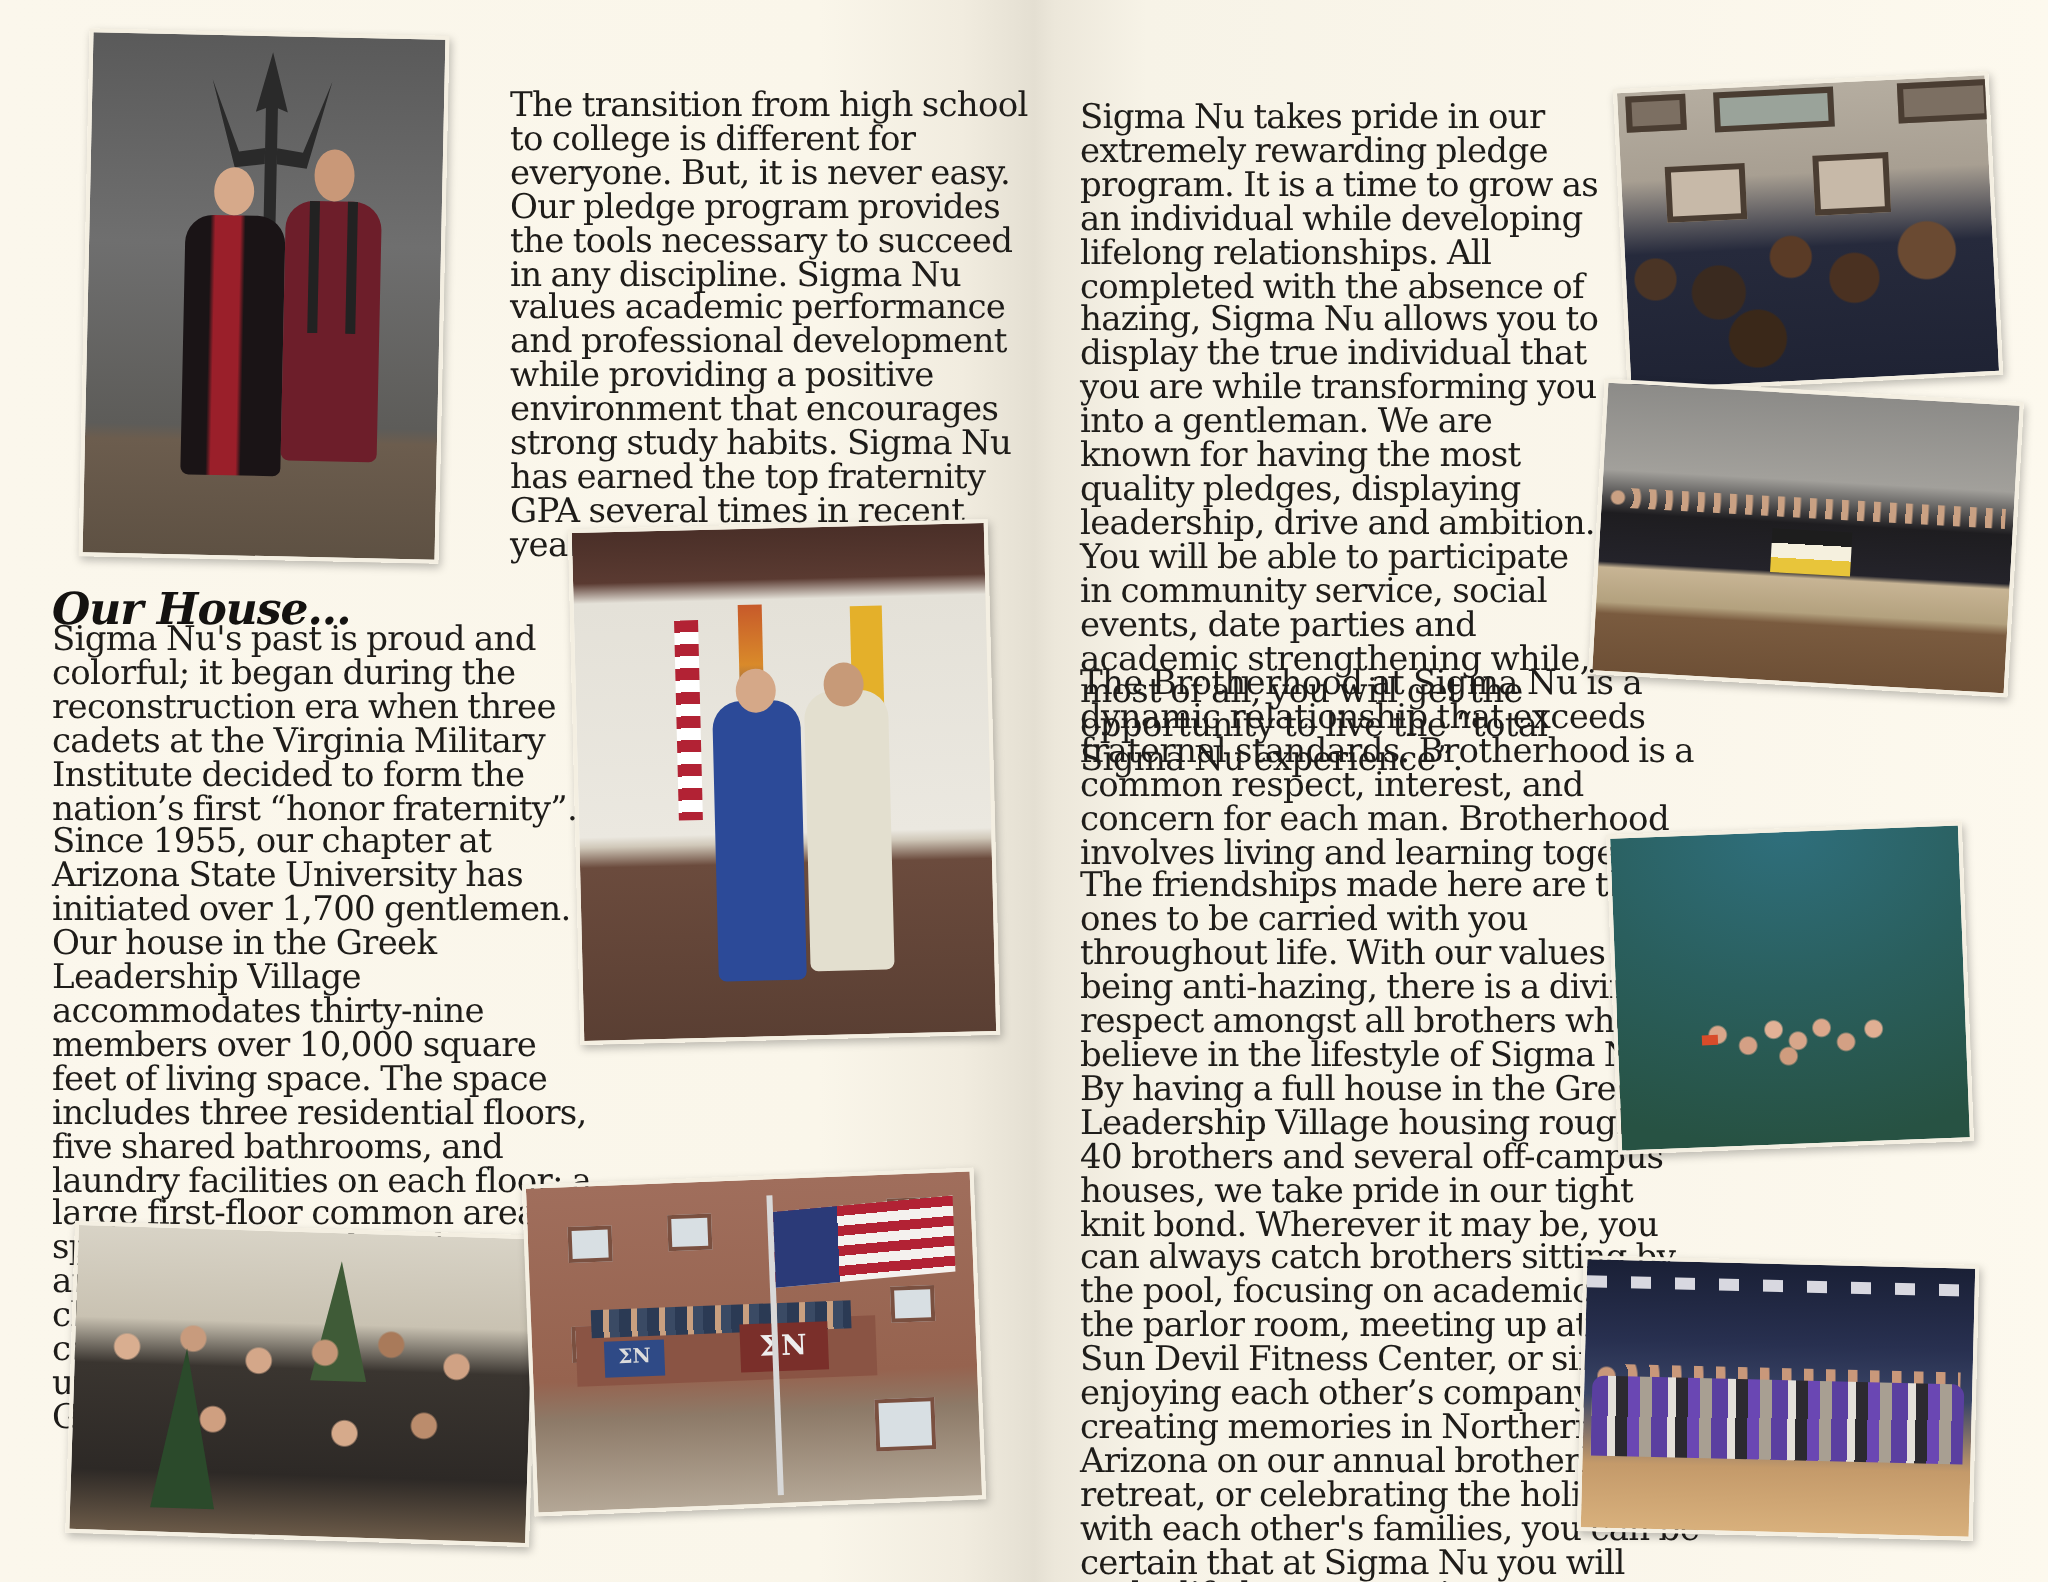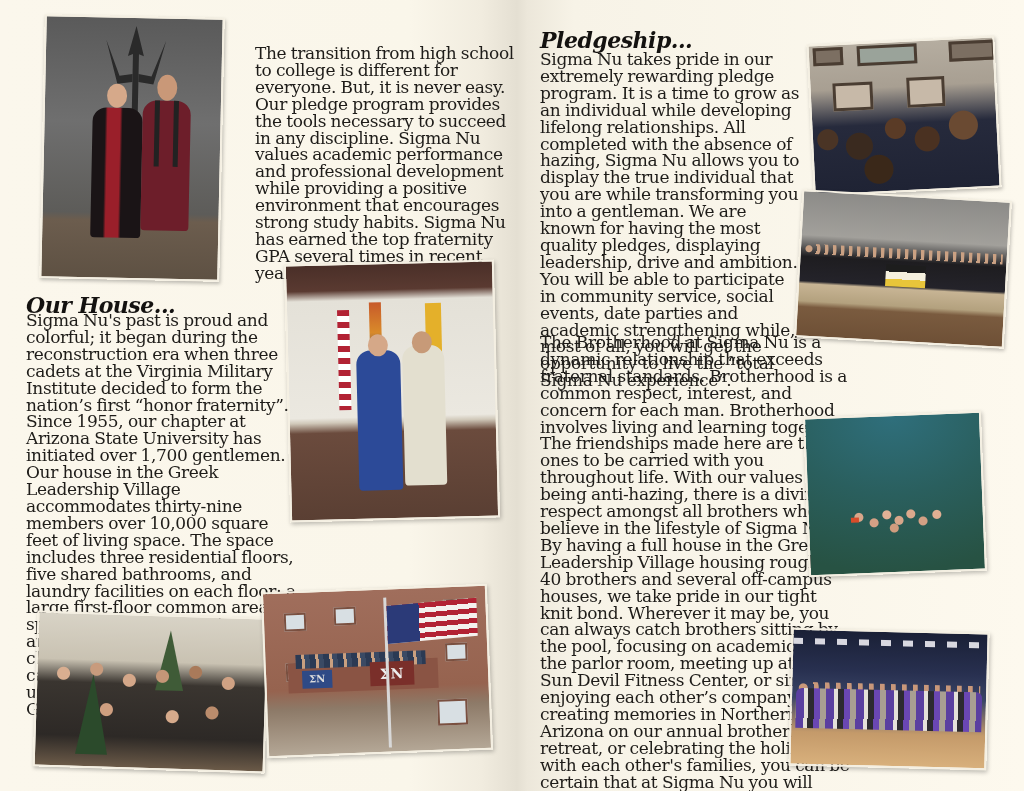--- a/index.html
+++ b/index.html
@@ -161,21 +161,20 @@
       <div class="balcony"></div>
       <div class="people-row"></div>
       <div class="banner-blue">ΣN</div>
       <div class="banner-red">ΣN</div>
       <div class="window" style="left:170px; top:112px; width:30px; height:26px;"></div>
       <div class="pole"></div>
       <div class="houseflag"></div>
     </div>
   </div>
 
-  <div class="heading" style="left:540px; top:28px;">Pledgeship...</div>
   <div class="body-text" style="left:540px; top:51px; width:262px;">Sigma Nu takes pride in our extremely rewarding pledge program. It is a time to grow as an individual while developing lifelong relationships. All completed with the absence of hazing, Sigma Nu allows you to display the true individual that you are while transforming you into a gentleman. We are known for having the most quality pledges, displaying leadership, drive and ambition. You will be able to participate in community service, social events, date parties and academic strengthening while, most of all, you will get the opportunity to live the “total Sigma Nu experience”.</div>
 
   <div class="photo p-pledges">
     <div class="inner">
       <div class="frame" style="left:4px; top:2px; width:30px; height:18px;"></div>
       <div class="frame" style="left:48px; top:2px; width:60px; height:20px; background:#9aa39a;"></div>
       <div class="frame" style="left:140px; top:2px; width:46px; height:20px;"></div>
       <div class="frame" style="left:22px; top:38px; width:40px; height:28px; background:#c7b9a8;"></div>
       <div class="frame" style="left:96px; top:36px; width:38px; height:30px; background:#c7b9a8;"></div>
       <div class="heads"></div>

